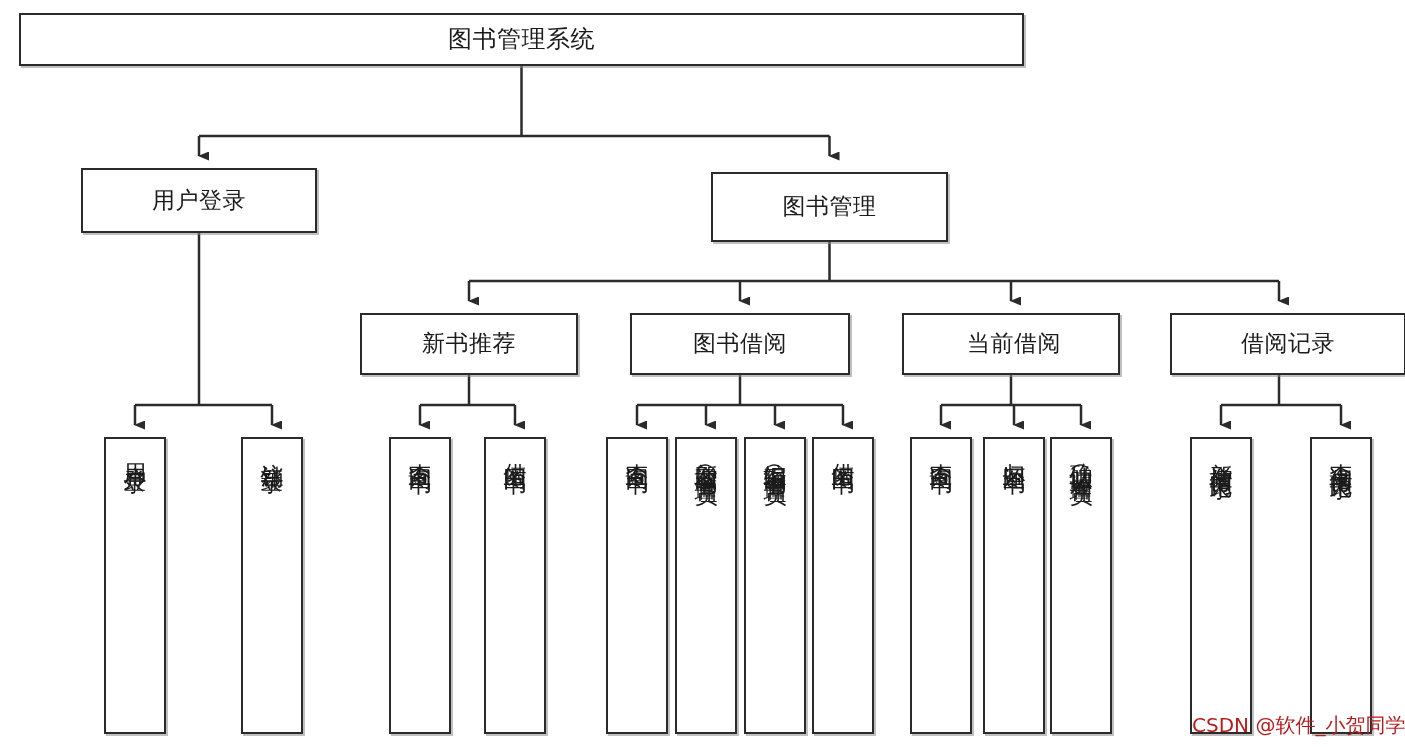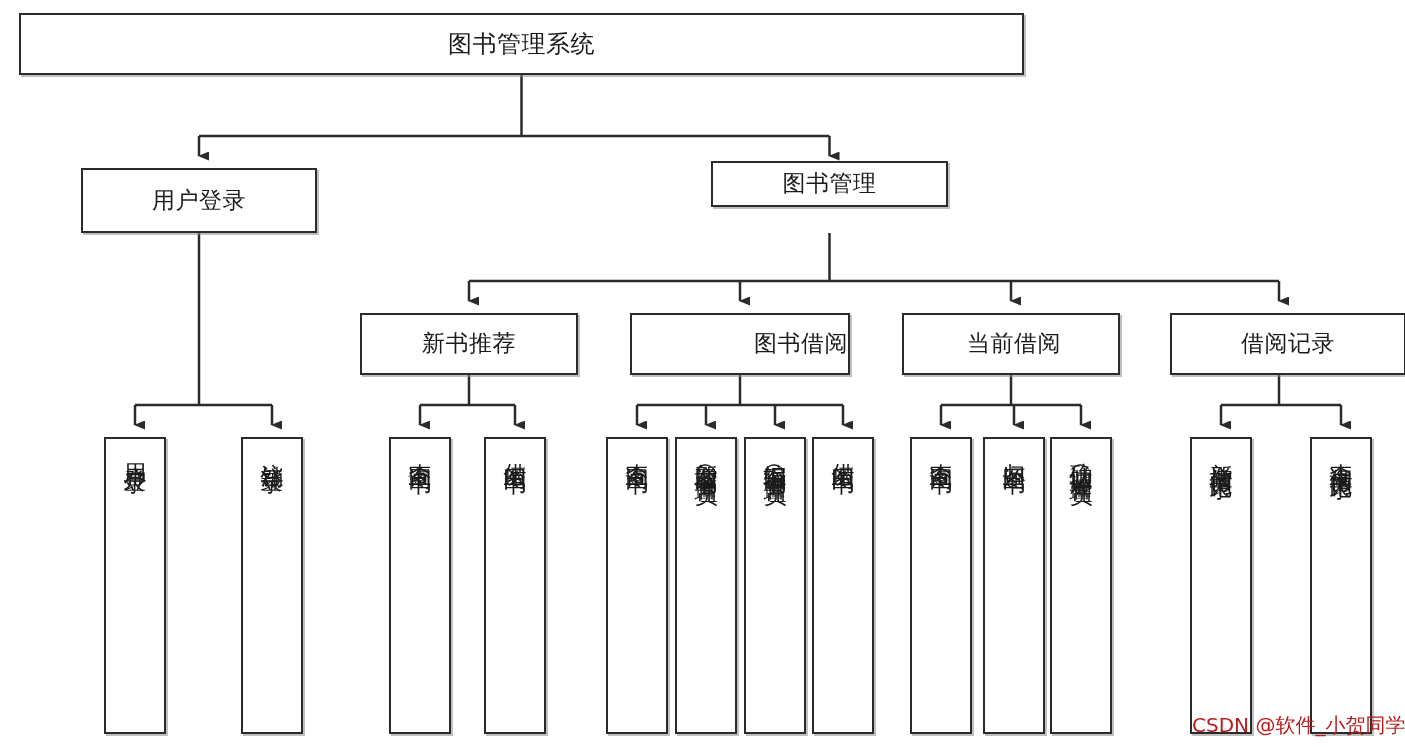--- a/index.html
+++ b/index.html
@@ -117,35 +117,35 @@
         <path d="M 941 405 L 941 425" marker-end="url(#arrowhead)"></path>
         <path d="M 1014 405 L 1014 425" marker-end="url(#arrowhead)"></path>
         <path d="M 1081 405 L 1081 425" marker-end="url(#arrowhead)"></path>
         <path d="M 1279 375 L 1279 405"></path>
         <path d="M 1221 405 L 1341 405"></path>
         <path d="M 1221 405 L 1221 425" marker-end="url(#arrowhead)"></path>
         <path d="M 1341 405 L 1341 425" marker-end="url(#arrowhead)"></path>
       </g>
   </svg>
 
-  <div class="node horiz root" style="left: 19px; top: 13px; width: 1005px; height: 62px;">
+  <div class="node horiz root" style="left: 19px; top: 13px; width: 1005px; height: 53px;">
     <span class="node-label">图书管理系统</span>
   </div>
 
   <div class="node horiz" style="left: 81px; top: 168px; width: 236px; height: 65px;">
     <span class="node-label">用户登录</span>
   </div>
-  <div class="node horiz" style="left: 711px; top: 161px; width: 237px; height: 46px;">
+  <div class="node horiz" style="left: 711px; top: 172px; width: 237px; height: 70px;">
     <span class="node-label">图书管理</span>
   </div>
 
   <div class="node horiz" style="left: 360px; top: 313px; width: 218px; height: 62px; align-items: center;">
     <span class="node-label">新书推荐</span>
   </div>
-  <div class="node horiz" style="left: 630px; top: 313px; width: 220px; height: 62px; justify-content: flex-end;">
+  <div class="node horiz" style="left: 630px; top: 313px; width: 220px; height: 62px;">
     <span class="node-label">图书借阅</span>
   </div>
   <div class="node horiz" style="left: 902px; top: 313px; width: 218px; height: 62px; padding-left: 6px;">
     <span class="node-label">当前借阅</span>
   </div>
   <div class="node horiz" style="left: 1170px; top: 313px; width: 236px; height: 62px;">
     <span class="node-label">借阅记录</span>
   </div>
 
   <div class="node vert" style="left: 104px; top: 437px; width: 62px; height: 297px;">

